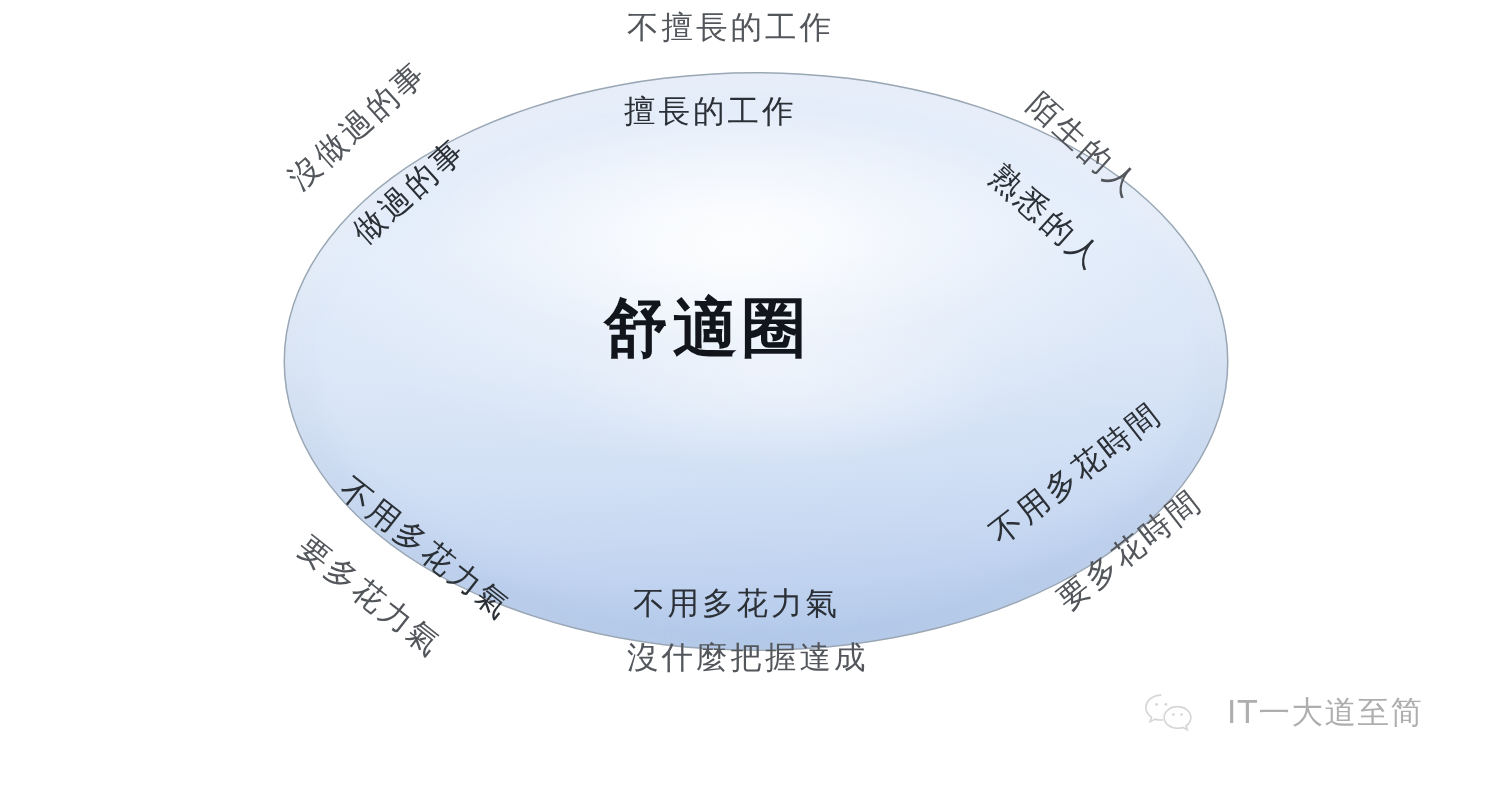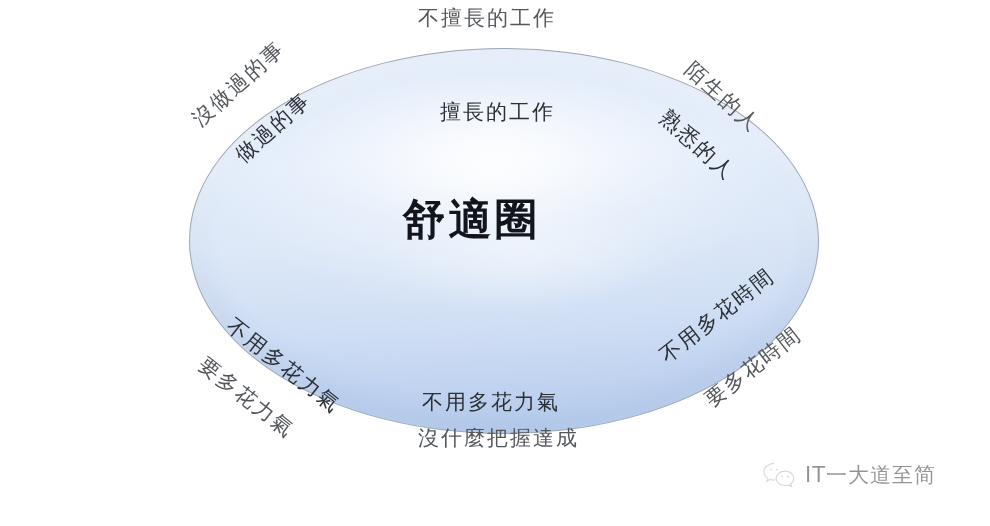--- a/index.html
+++ b/index.html
@@ -93,21 +93,21 @@
     color: #3a3f45;
     letter-spacing: 2px;
     line-height: 1;
     transform-origin: 0 50%;
   }
   .lbl.outer { color: #53575c; }
   .lbl.inner { color: #2b3036; }
 
   
   .p-top-out   { left: 418px; top: 8px;  }
-  .p-top-in    { left: 440px; top: 64px; margin-top: 38px; }
+  .p-top-in    { left: 416px; top: 64px; }
   
   .p-ul-out    { left: 196px; top: 112px; transform: rotate(-42deg); }
   .p-ul-in     { left: 239px; top: 148px; transform: rotate(-42deg); }
   
   .p-ur-out    { left: 688px; top: 56px;  transform: rotate(42deg); }
   .p-ur-in     { left: 663px; top: 104px; transform: rotate(42deg); }
   
   .p-ll-out    { left: 201px; top: 352px; transform: rotate(38deg); }
   .p-ll-in     { left: 229px; top: 313px; transform: rotate(38deg); }
   
@@ -123,24 +123,25 @@
     left: 762px;
     top: 462px;
     display: flex;
     align-items: center;
     gap: 9px;
     opacity: 0.42;
   }
   .wechat-icon { width: 34px; height: 26px; display: block; }
   .watermark-text {
     font-size: 21px;
-    color: #000000;
+    color: #404040;
     letter-spacing: 1px;
     line-height: 1;
     white-space: nowrap;
+    margin-left: 13px;
   }
 </style>
 </head>
 <body>
 
 <div id="canvas">
 
   <div class="ellipse-wrap">
     <div class="ellipse">
       <div class="sheen-a"></div>

